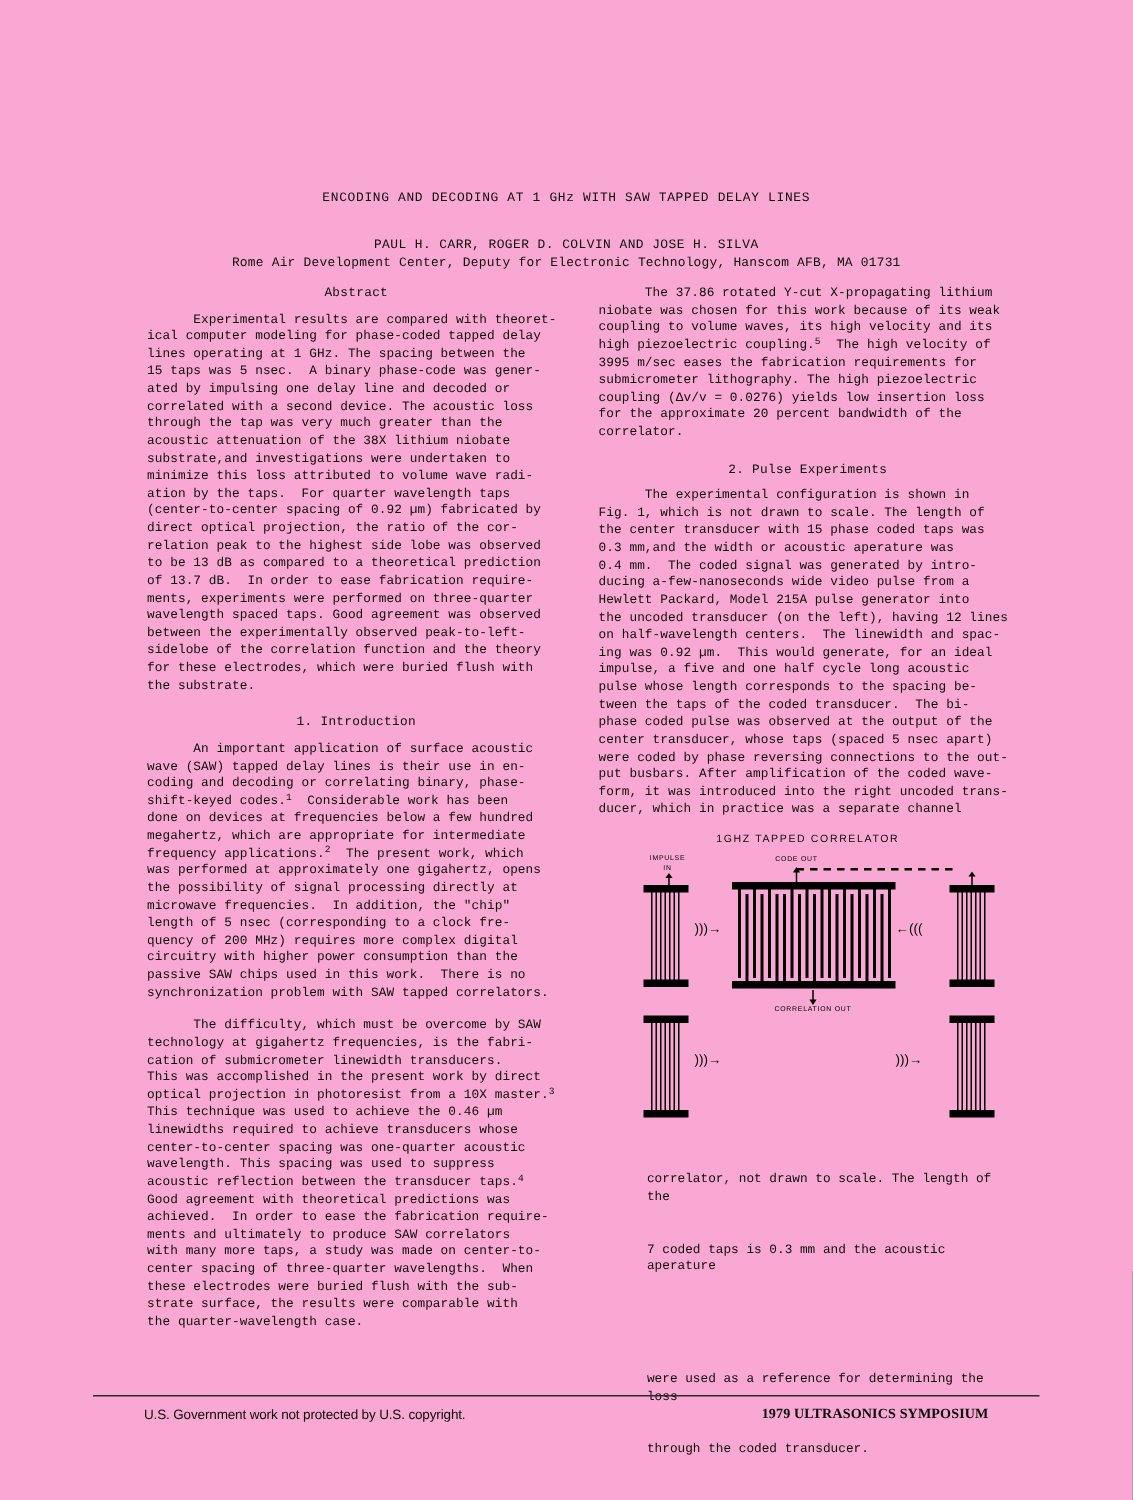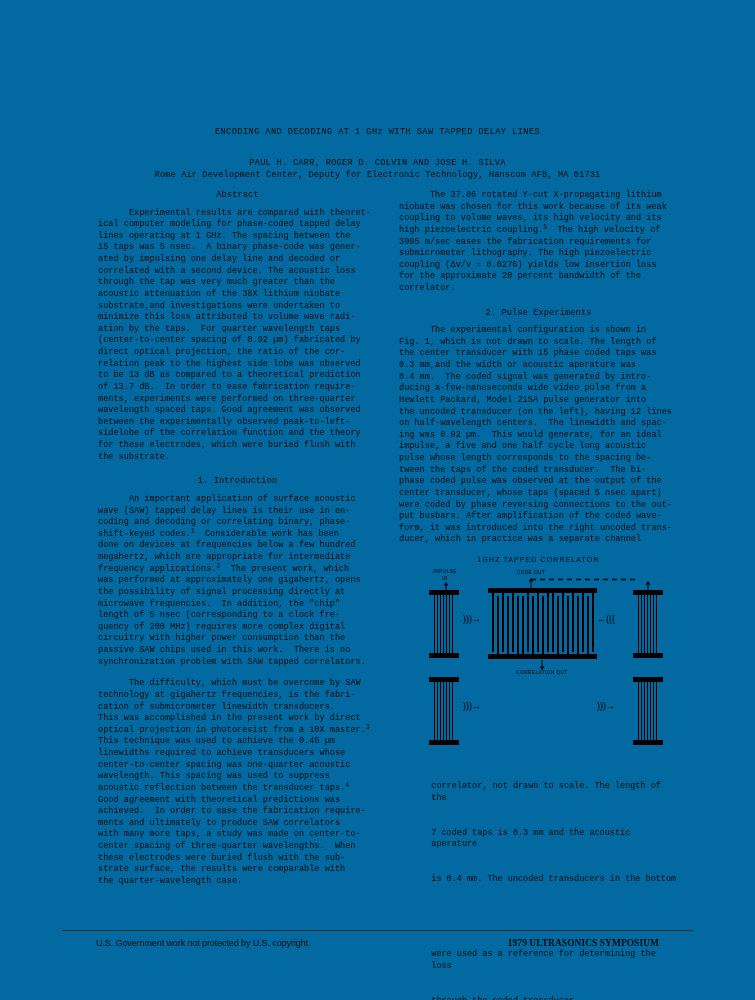--- a/index.html
+++ b/index.html
@@ -4,21 +4,21 @@
 <style>
   html, body {
     margin: 0;
     padding: 0;
     background: #8a8a8a;
   }
   .page {
     position: relative;
     width: 755px;
     height: 1000px;
-    background: #0369a1;
+    background: #f9a8d4;
     margin: 0 auto;
     overflow: hidden;
     font-family: "Liberation Mono", "DejaVu Sans Mono", monospace;
     color: #0b0b0b;
   }
 
   
   .title-block {
     position: absolute;
     left: 0;
@@ -385,21 +385,20 @@
             <div class="finger" style="left:17px; top:4px; width:1.4px; height:60px;"></div>
             <div class="finger" style="left:20px; top:4px; width:1.4px; height:60px;"></div>
             <div class="finger" style="left:23px; top:4px; width:1.4px; height:60px;"></div>
           </div>
 
         </div>
 
         <div class="fig-caption">
           <span class="hang" style="padding-left:3.8em;">correlator, not drawn to scale. The length of the</span>
           <span class="hang" style="padding-left:3.8em;">7 coded taps is 0.3 mm and the acoustic aperature</span>
-          <span class="hang" style="padding-left:3.8em;">is 0.4 mm. The uncoded transducers in the bottom</span>
           <span class="hang" style="padding-left:3.8em;margin-top:40px;">were used as a reference for determining the loss</span>
           <span class="hang" style="padding-left:3.8em;">through the coded transducer.</span>
         </div>
       </div>
 
     </div>
   </div>
 
   <div class="footer-rule"></div>
   <div class="footer">

